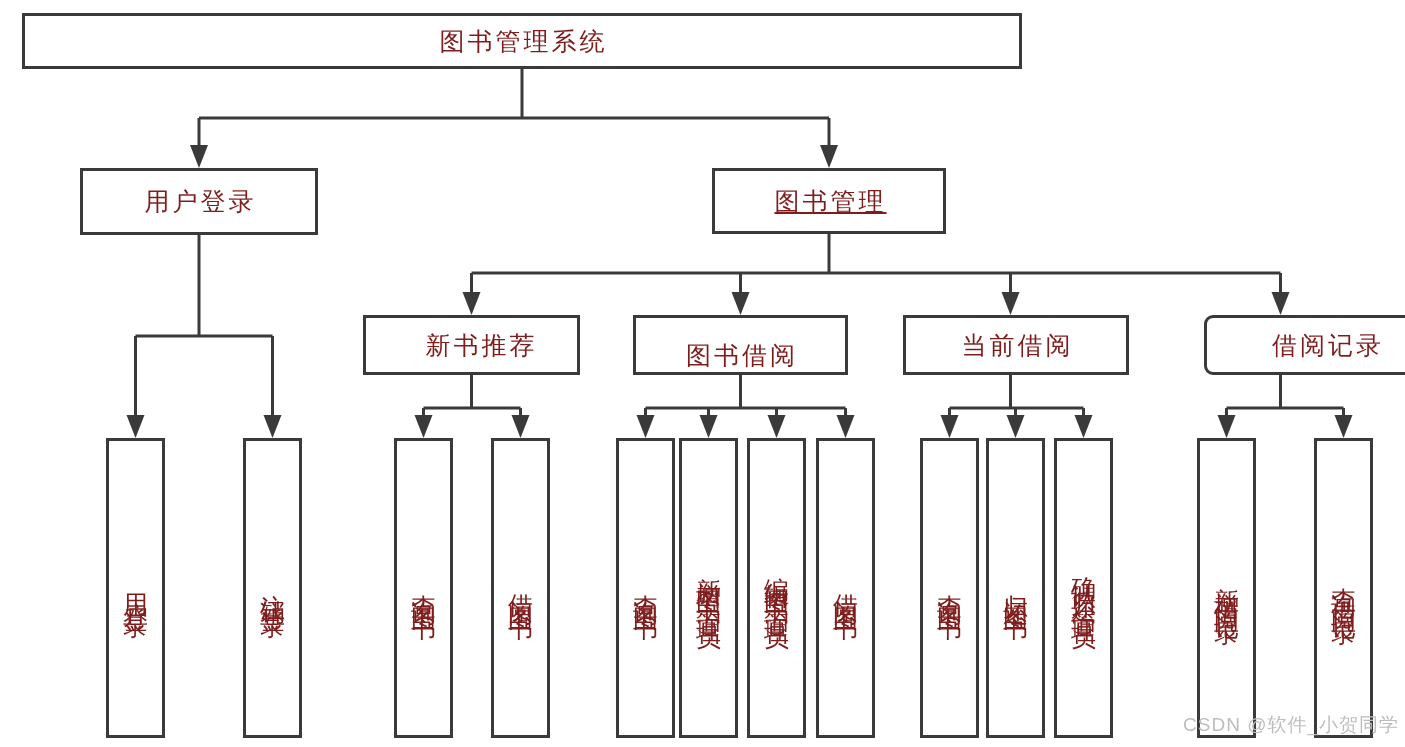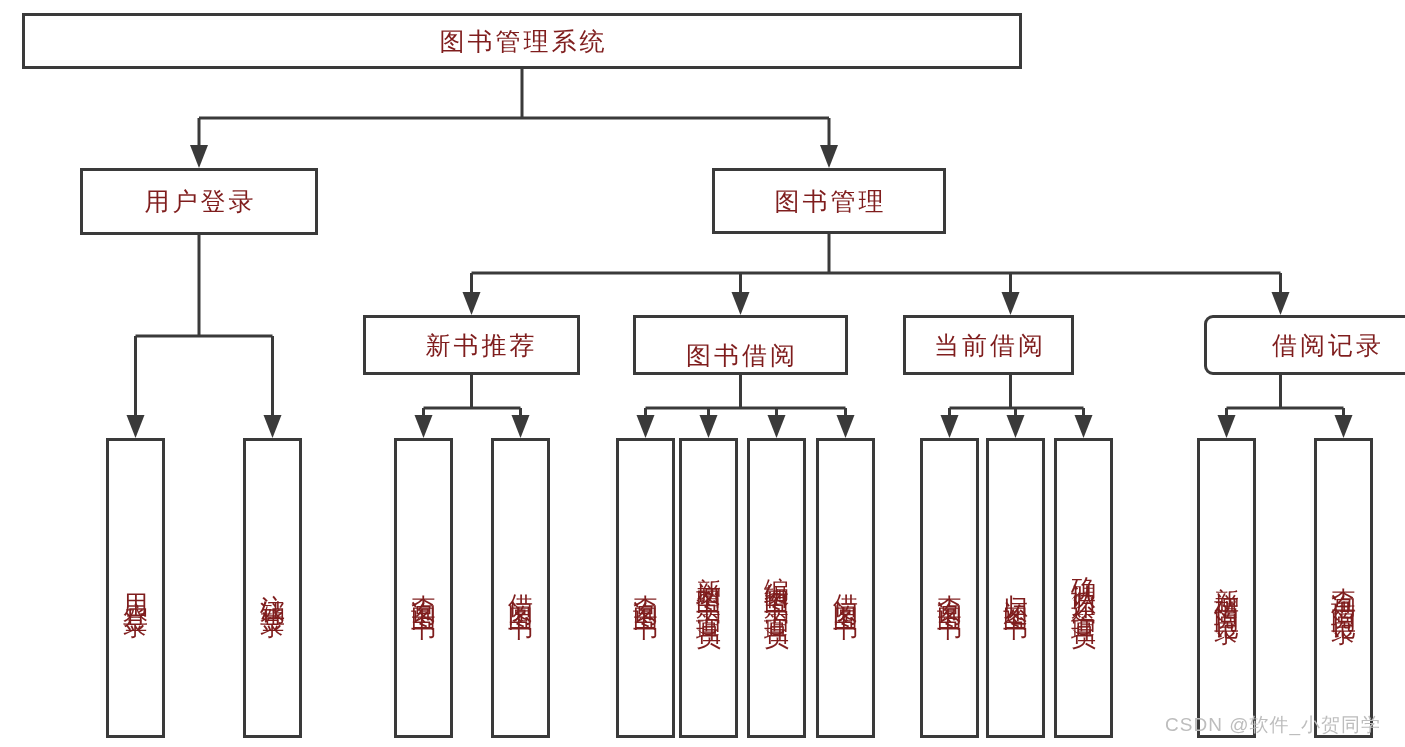--- a/index.html
+++ b/index.html
@@ -33,39 +33,39 @@
     text-orientation:mixed;
     font-size:25px;
     letter-spacing:7px;
     line-height:1;
     white-space:nowrap;
   }
   
   .n-root{left:22px;top:13px;width:1000px;height:56px;}
   
   .n-user-login{left:80px;top:168px;width:238px;height:67px;}
-  .n-book-mgmt{left:712px;top:168px;width:234px;height:66px;}
+  .n-book-mgmt{left:712px;top:168px;width:234px;height:66px;text-decoration:underline;}
   
   .n-l3{top:315px;height:60px;}
   .n-new-book{left:363px;width:217px;padding-left:17px;}
   .n-book-borrow{left:633px;width:215px;align-items:flex-end;}
-  .n-current-borrow{left:903px;width:171px;}
+  .n-current-borrow{left:903px;width:226px;}
   .n-borrow-records{left:1204px;width:245px;border-radius:9px;}
   
   .leaf{top:438px;width:59px;height:300px;}
   .lf-1{left:106px;}  .lf-2{left:243px;}
   .lf-3{left:394px;}  .lf-4{left:491px;}
   .lf-5{left:616px;}  .lf-6{left:679px;}
   .lf-7{left:747px;}  .lf-8{left:816px;}
   .lf-9{left:920px;}  .lf-10{left:986px;}
   .lf-11{left:1054px;}
   .lf-12{left:1197px;} .lf-13{left:1314px;}
   .watermark{
     position:absolute;
-    right:24px;
+    right:6px;
     top:712px;
     font-size:19px;
     letter-spacing:1px;
     color:#bdbdbd;
     z-index:5;
     white-space:nowrap;
   }
 </style>
 </head>
 <body>

